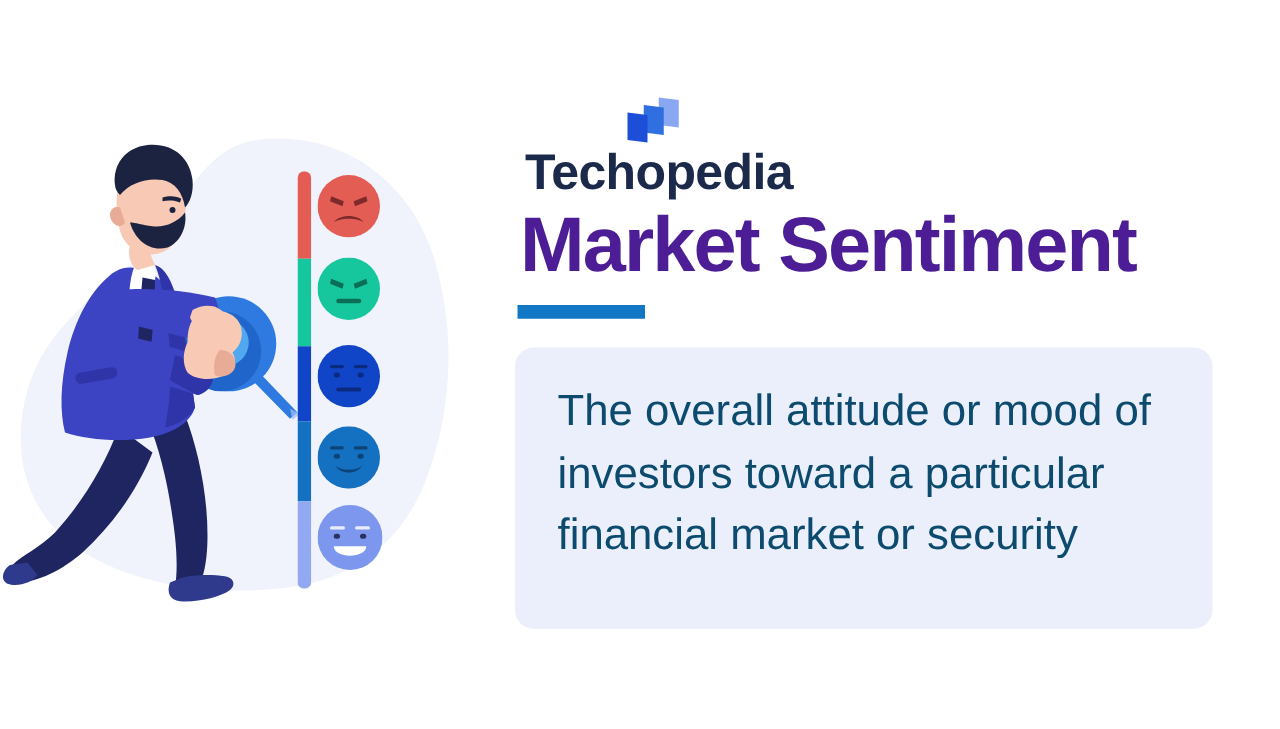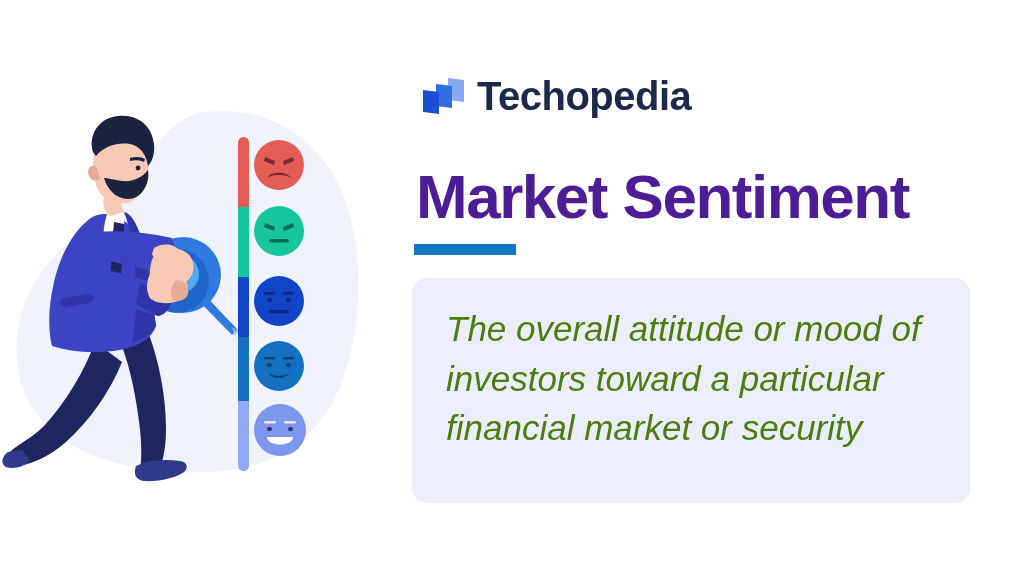--- a/index.html
+++ b/index.html
@@ -20,21 +20,21 @@
   .meter{position:absolute;left:238px;top:137px;width:11px;height:334px;
          border-radius:6px;overflow:hidden;display:flex;flex-direction:column;}
   .meter-seg{width:100%;}
 
   .faces{position:absolute;left:254px;top:134px;width:62px;height:340px;}
   .face{position:absolute;left:0;border-radius:50%;}
 
   
   .content{position:absolute;left:412px;top:0;width:612px;height:583px;}
 
-  .logo-row{position:absolute;left:8px;top:76px;height:46px;display:flex;}
+  .logo-row{position:absolute;left:8px;top:76px;height:46px;display:flex;align-items:center;flex-direction:column;}
   .logo-mark{width:46px;height:42px;margin-right:11px;flex:0 0 auto;}
   .logo-word{font-size:40px;font-weight:bold;letter-spacing:-0.5px;line-height:1;}
 
   .page-title{position:absolute;left:4px;top:166px;width:600px;
               font-size:62px;font-weight:bold;color:#0c0c0c;
               letter-spacing:-1.5px;line-height:1;white-space:nowrap;}
 
   .accent-bar{position:absolute;left:2px;top:244px;width:102px;height:11px;}
 
   .desc-card{position:absolute;left:0px;top:278px;width:558px;height:225px;
@@ -225,16 +225,16 @@
         <path id="logoShape0" d="M 3 14 L 19 16 L 19 38 L 3 36 Z" fill="#1d4ed8"></path>
       </svg>
       <span class="logo-word" style="color: rgb(27, 42, 74);">Techopedia</span>
     </div>
 
     <div class="page-title" style="color: #4c1d95;">Market Sentiment</div>
 
     <div class="accent-bar" style="background: rgb(18, 119, 196);"></div>
 
     <div class="desc-card" style="background: rgb(234, 239, 251);">
-      <div class="desc-text" style="color: #4d7c0f; font-style: italic;">The overall attitude or mood of investors toward a particular financial market or security</div>
+      <div class="desc-text" style="color: #0c4a6e;">The overall attitude or mood of investors toward a particular financial market or security</div>
     </div>
   </div>
 </div>
 
 </body></html>

